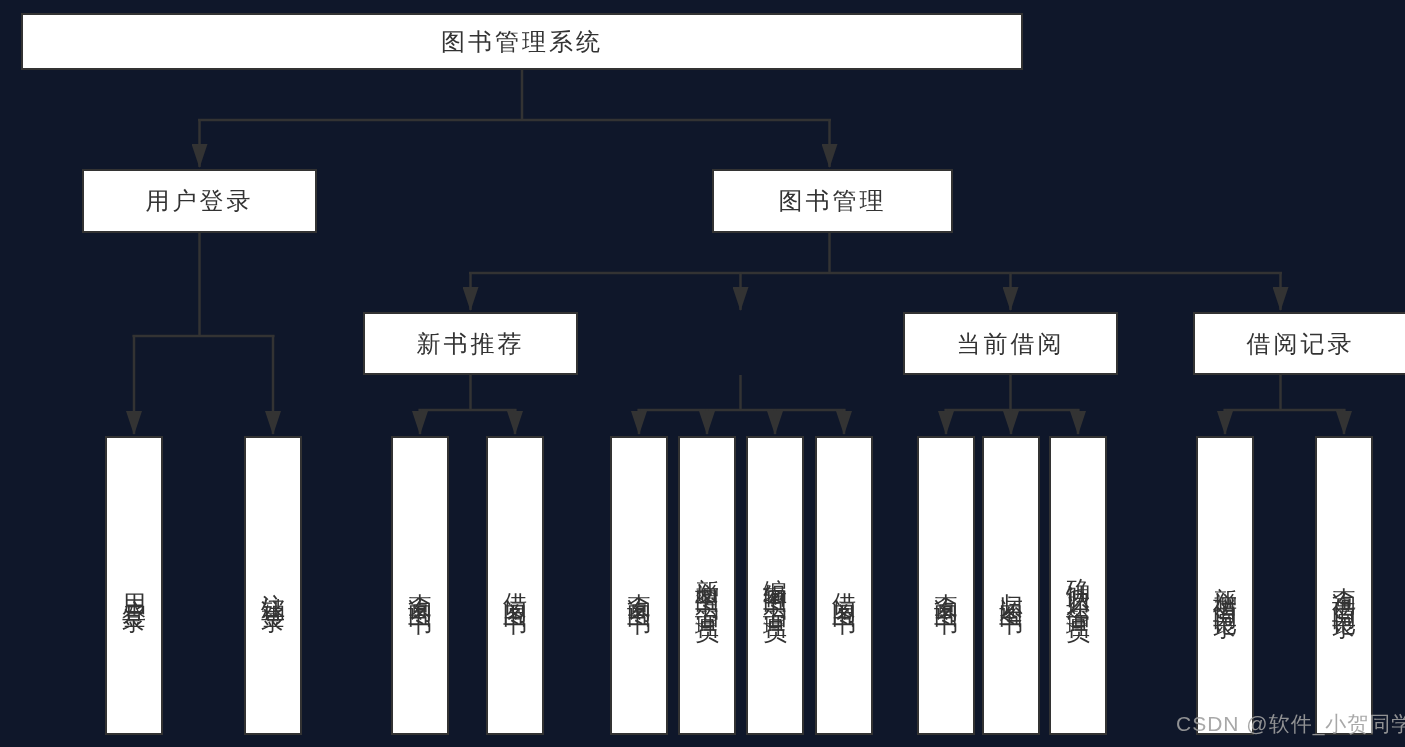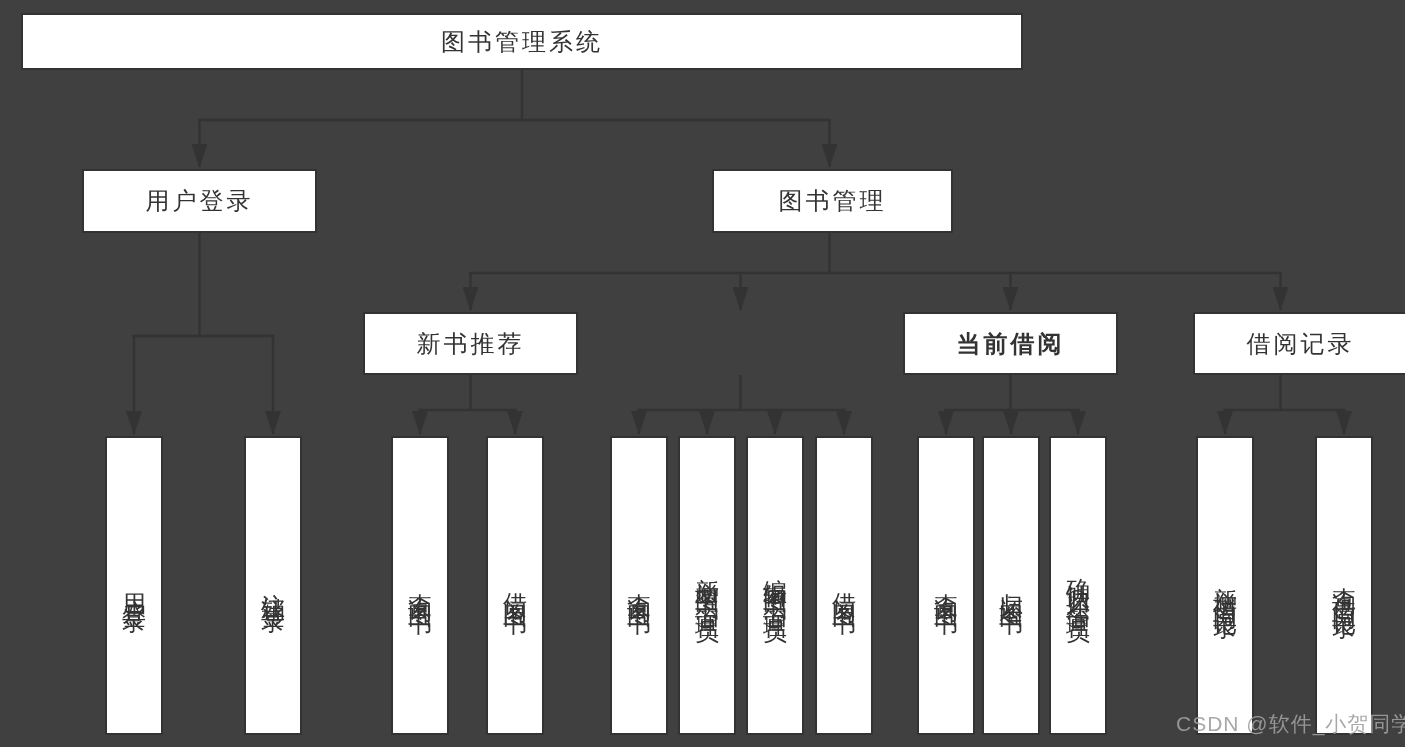--- a/index.html
+++ b/index.html
@@ -5,21 +5,21 @@
   html, body {
     margin: 0;
     padding: 0;
     background: #ffffff;
     font-family: "Liberation Sans", sans-serif;
   }
   #canvas {
     position: relative;
     width: 1405px;
     height: 747px;
-    background: #404040;
+    background: #0f172a;
     overflow: hidden;
   }
   #connectors {
     position: absolute;
     left: 0; top: 0;
     width: 1405px; height: 747px;
     pointer-events: none;
   }
   .box {
     position: absolute;
@@ -119,21 +119,21 @@
   <div class="box" style="left:82px; top:169px; width:235px; height:64px;">
     <span class="hlabel">用户登录</span>
   </div>
   <div class="box" style="left:712px; top:169px; width:241px; height:64px;">
     <span class="hlabel">图书管理</span>
   </div>
 
   <div class="box" style="left:363px; top:312px; width:215px; height:63px;">
     <span class="hlabel">新书推荐</span>
   </div>
-  <div class="box" style="left:903px; top:312px; width:215px; height:63px;font-weight:bold;">
+  <div class="box" style="left:903px; top:312px; width:215px; height:63px;">
     <span class="hlabel">当前借阅</span>
   </div>
   <div class="box" style="left:1173px; top:312px; width:215px; height:63px;margin-left:20px;">
     <span class="hlabel">借阅记录</span>
   </div>
 
   <div class="box" style="left:105px; top:436px; width:58px; height:299px;">
     <span class="vlabel">用户登录</span>
   </div>
   <div class="box" style="left:244px; top:436px; width:58px; height:299px;">

